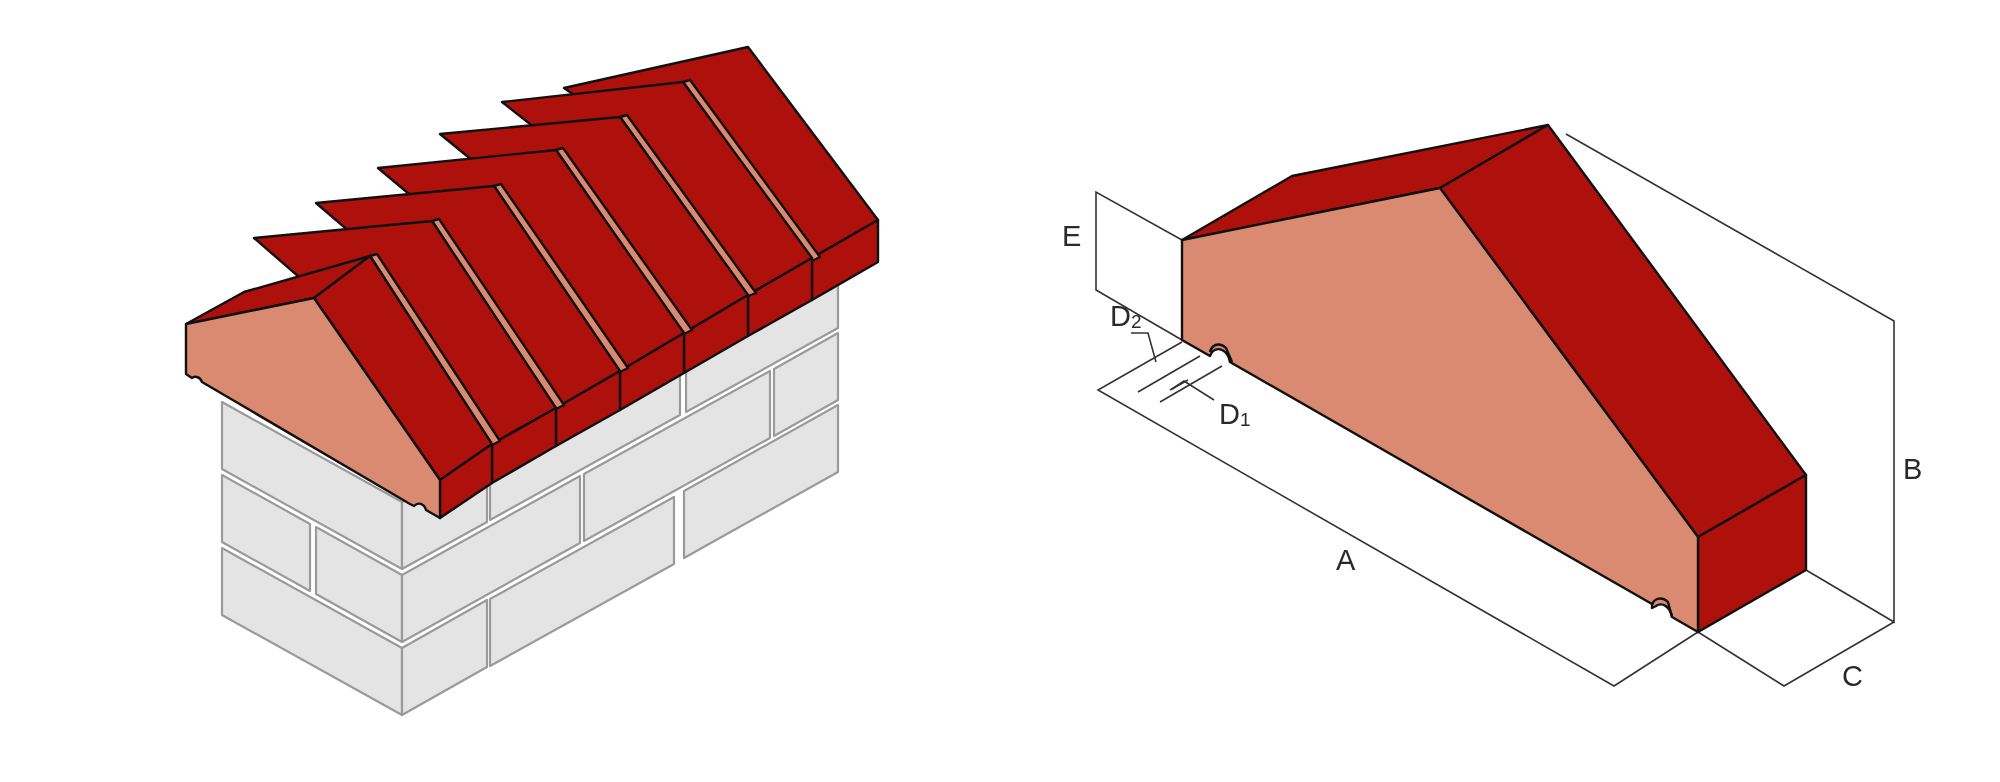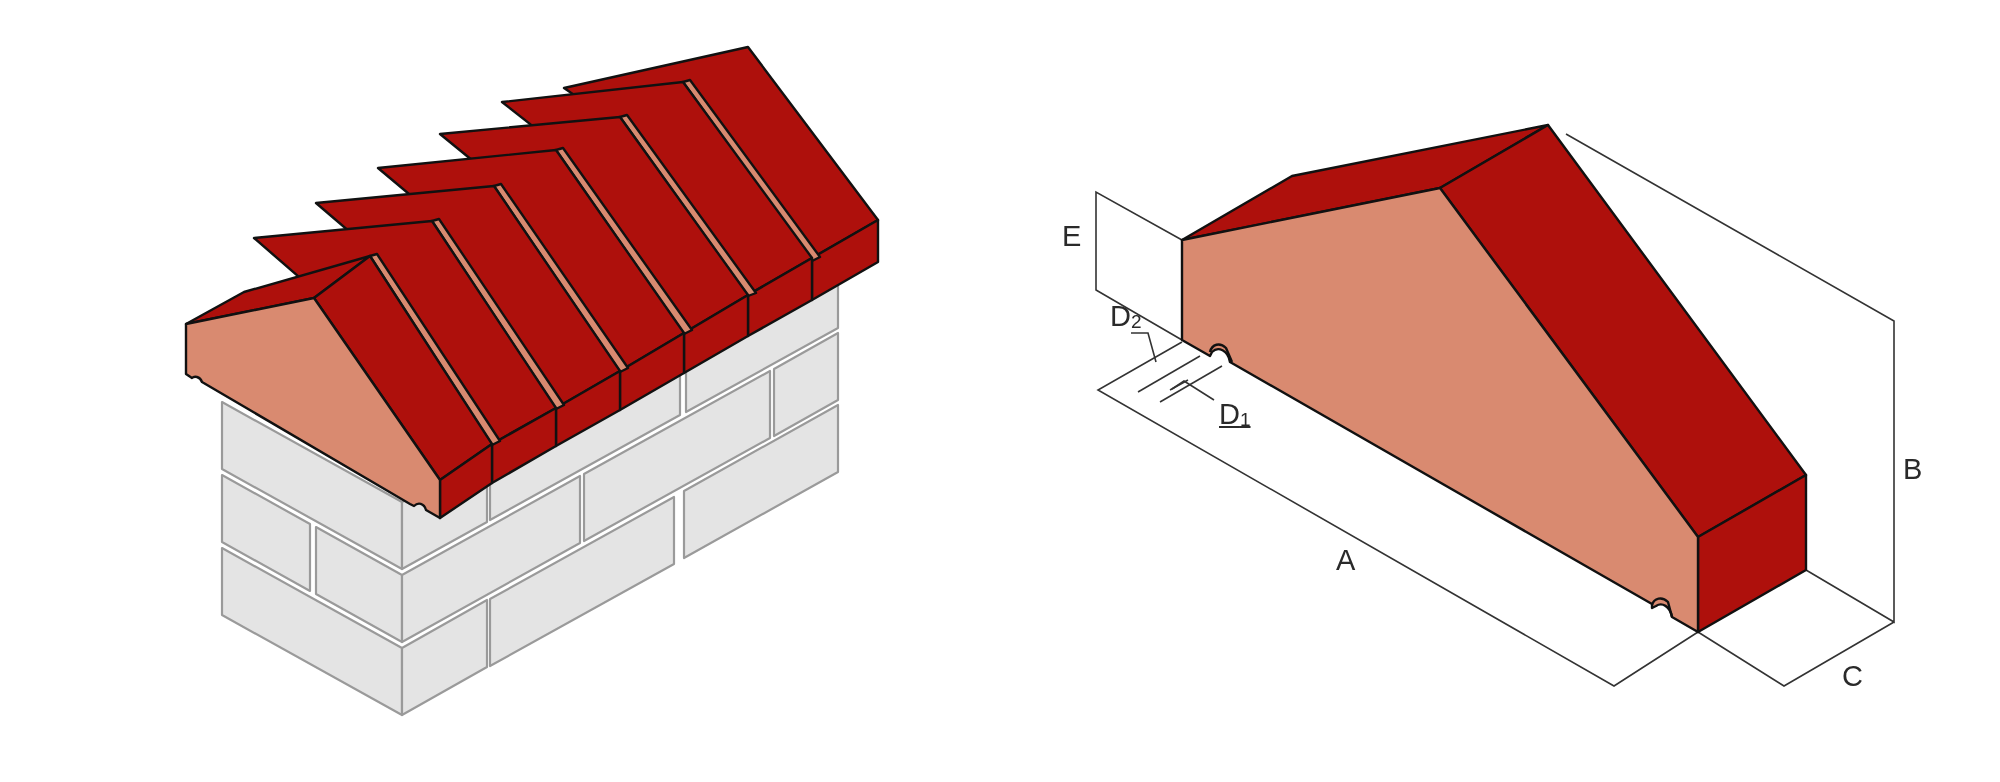--- a/index.html
+++ b/index.html
@@ -99,17 +99,17 @@
 
     <path fill="none" d="M1210,352 C1212,344 1220,342 1226,348 L1232,362"></path>
     <path fill="none" d="M1652,605 C1654,598 1662,596 1668,602 L1672,617"></path>
   </g>
 
 </svg>
 
 
 <div class="lbl" style="left:1062px; top:222px;"><span>E</span></div>
 <div class="lbl" style="left:1090px; top:302px;margin-left:20px;"><span>D</span><sub>2</sub></div>
-<div class="lbl" style="left:1219px; top:400px;text-decoration:underline;"><span>D</span><sub>1</sub></div>
+<div class="lbl" style="left:1219px; top:400px;"><span>D</span><sub>1</sub></div>
 <div class="lbl" style="left:1336px; top:546px;"><span>A</span></div>
 <div class="lbl" style="left:1903px; top:455px;"><span>B</span></div>
 <div class="lbl" style="left:1842px; top:662px;"><span>C</span></div>
 </div>
 
 </body></html>

